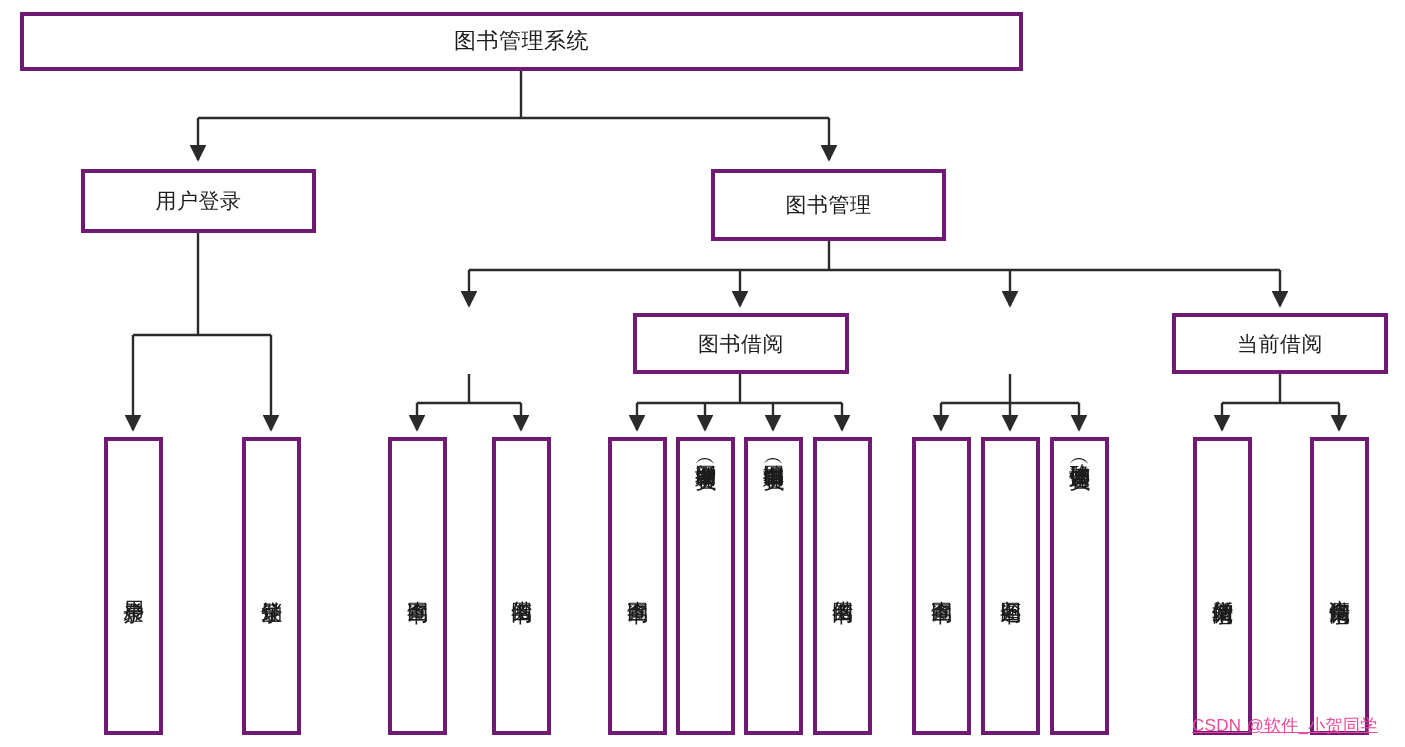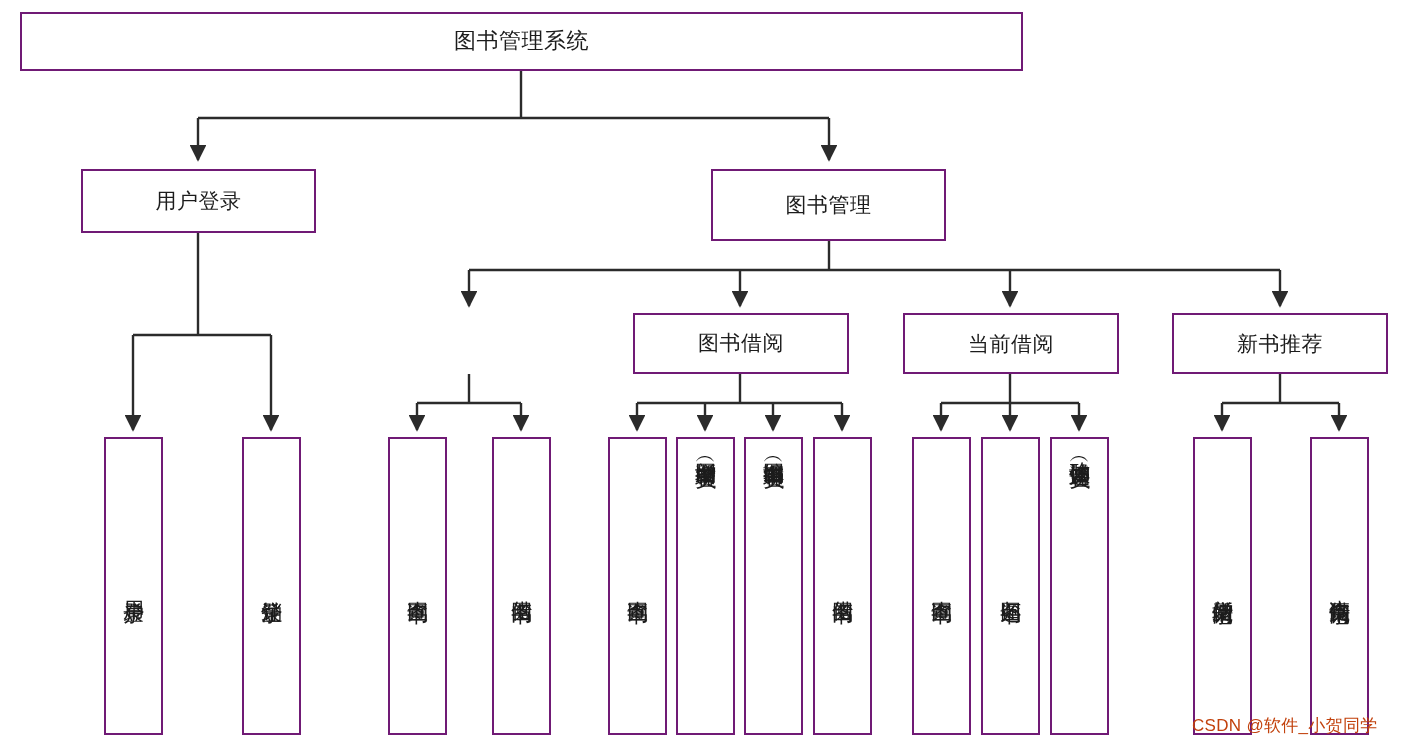--- a/index.html
+++ b/index.html
@@ -25,21 +25,21 @@
     top: 0;
     width: 1405px;
     height: 747px;
     z-index: 1;
   }
   .node {
     position: absolute;
     z-index: 2;
     box-sizing: border-box;
     background: #ffffff;
-    border: 2px solid #701a75;
+    border: 4px solid #701a75;
     display: flex;
     align-items: center;
     justify-content: center;
     color: #1c1c1c;
   }
   
   .node.horiz {
     font-size: 21px;
     line-height: 1.2;
     letter-spacing: 0.5px;
@@ -67,23 +67,24 @@
   .node.vert.centered {
     align-items: center;
     padding-top: 0;
   }
   .watermark {
     position: absolute;
     z-index: 3;
     left: 1192px;
     top: 714px;
     font-size: 17px;
-    color: #c2410c;
+    color: #ec4899;
     white-space: nowrap;
     letter-spacing: 0.3px;
+    text-decoration: underline;
   }
 </style>
 </head>
 <body>
 
 <div id="canvas">
 
   <svg id="connectors" viewBox="0 0 1405 747" xmlns="http://www.w3.org/2000/svg">
     <defs>
       <marker id="arrow" viewBox="0 0 10 10" refX="9" refY="5" markerWidth="7" markerHeight="7" orient="auto-start-reverse">
@@ -140,30 +141,27 @@
 
   <div class="node horiz" style="left:81px; top:169px; width:235px; height:64px;">
     <span>用户登录</span>
   </div>
 
   <div class="node horiz" style="left:711px; top:169px; width:235px; height:72px;">
     <span>图书管理</span>
   </div>
 
 
-  <div class="node horiz" style="left:633px; top:313px; width:216px; height:61px;font-family:Liberation Serif, serif;">
+  <div class="node horiz" style="left:633px; top:313px; width:216px; height:61px;">
     <span>图书借阅</span>
   </div>
 
-  <div class="node horiz" style="left:903px; top:313px; width:216px; height:61px;">
+
+  <div class="node horiz" style="left:1172px; top:313px; width:216px; height:61px;">
     <span>当前借阅</span>
-  </div>
-
-  <div class="node horiz" style="left:1172px; top:313px; width:216px; height:61px;">
-    <span>新书推荐</span>
   </div>
 
   <div class="node vert centered" style="left:104px; top:437px; width:59px; height:298px;">
     <span class="vlabel">用户登录</span>
   </div>
 
   <div class="node vert centered" style="left:242px; top:437px; width:59px; height:298px;">
     <span class="vlabel">注销登录</span>
   </div>
 

